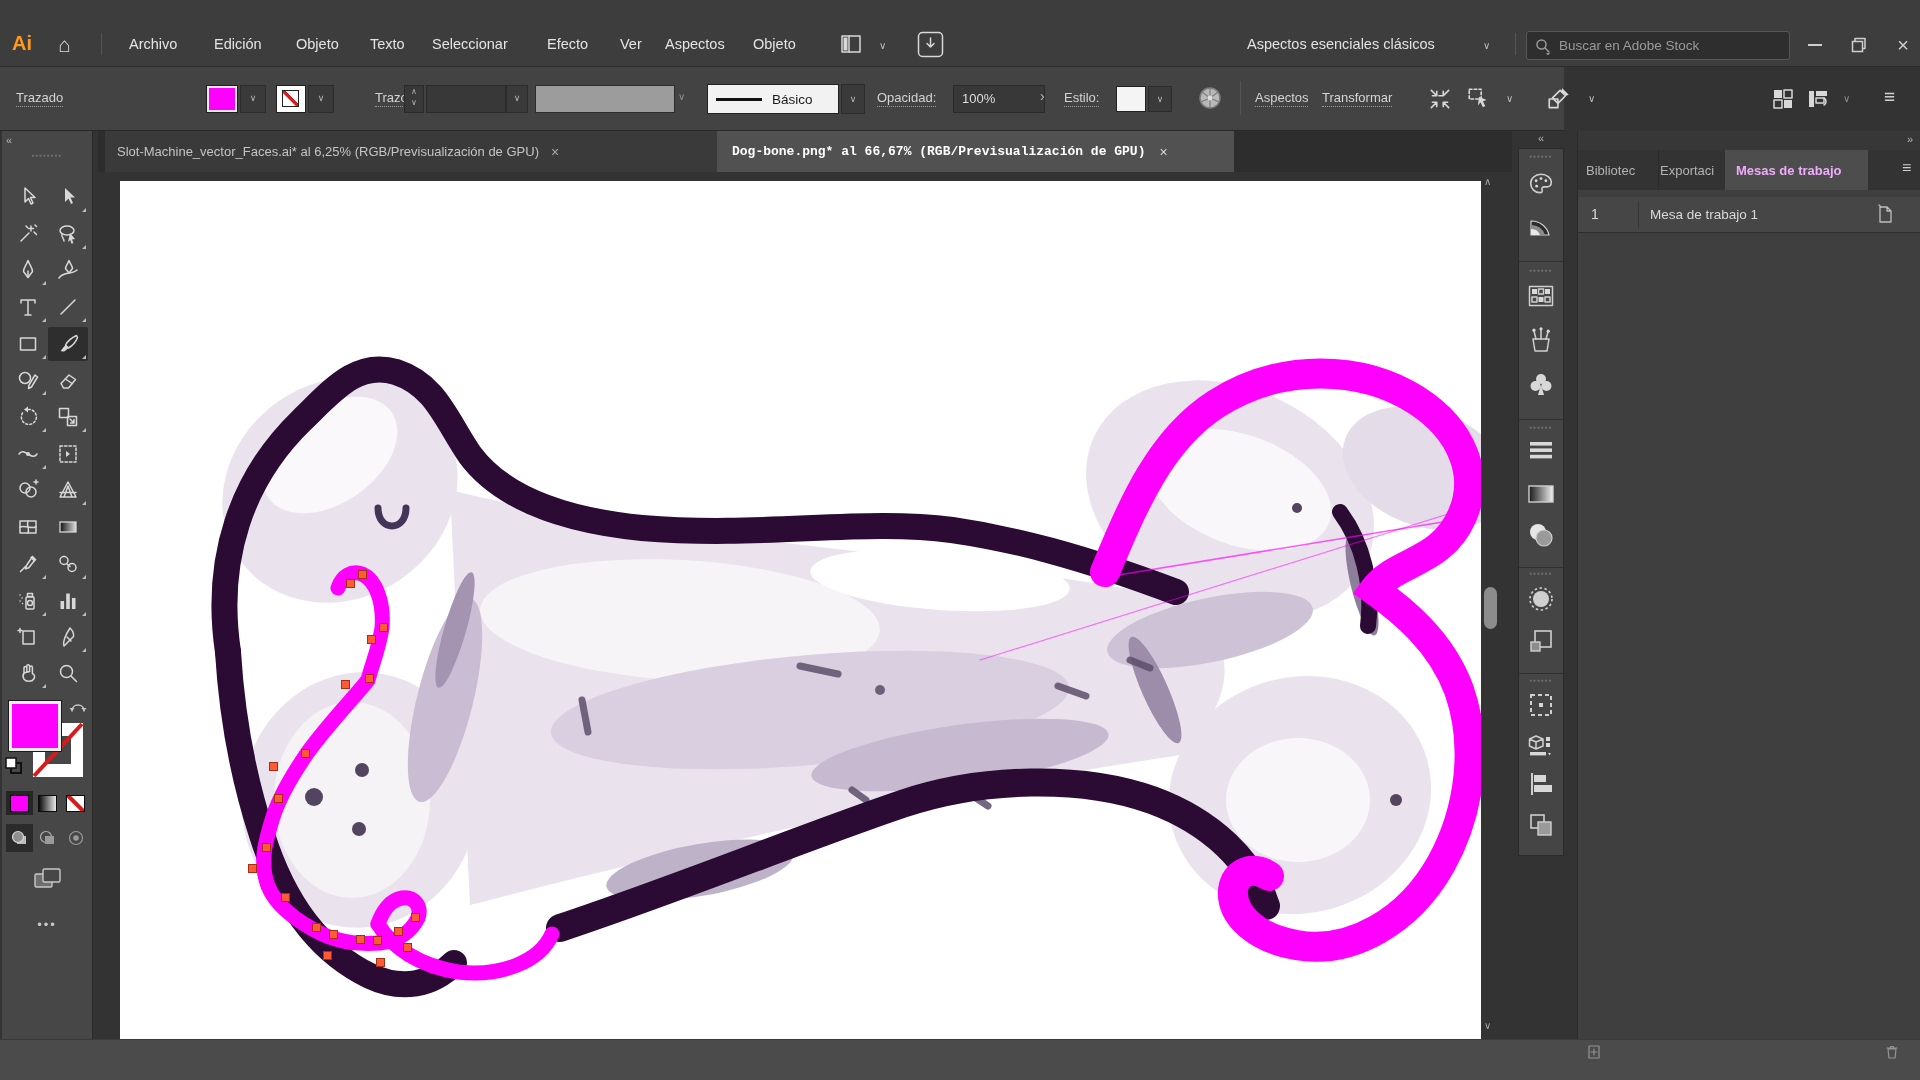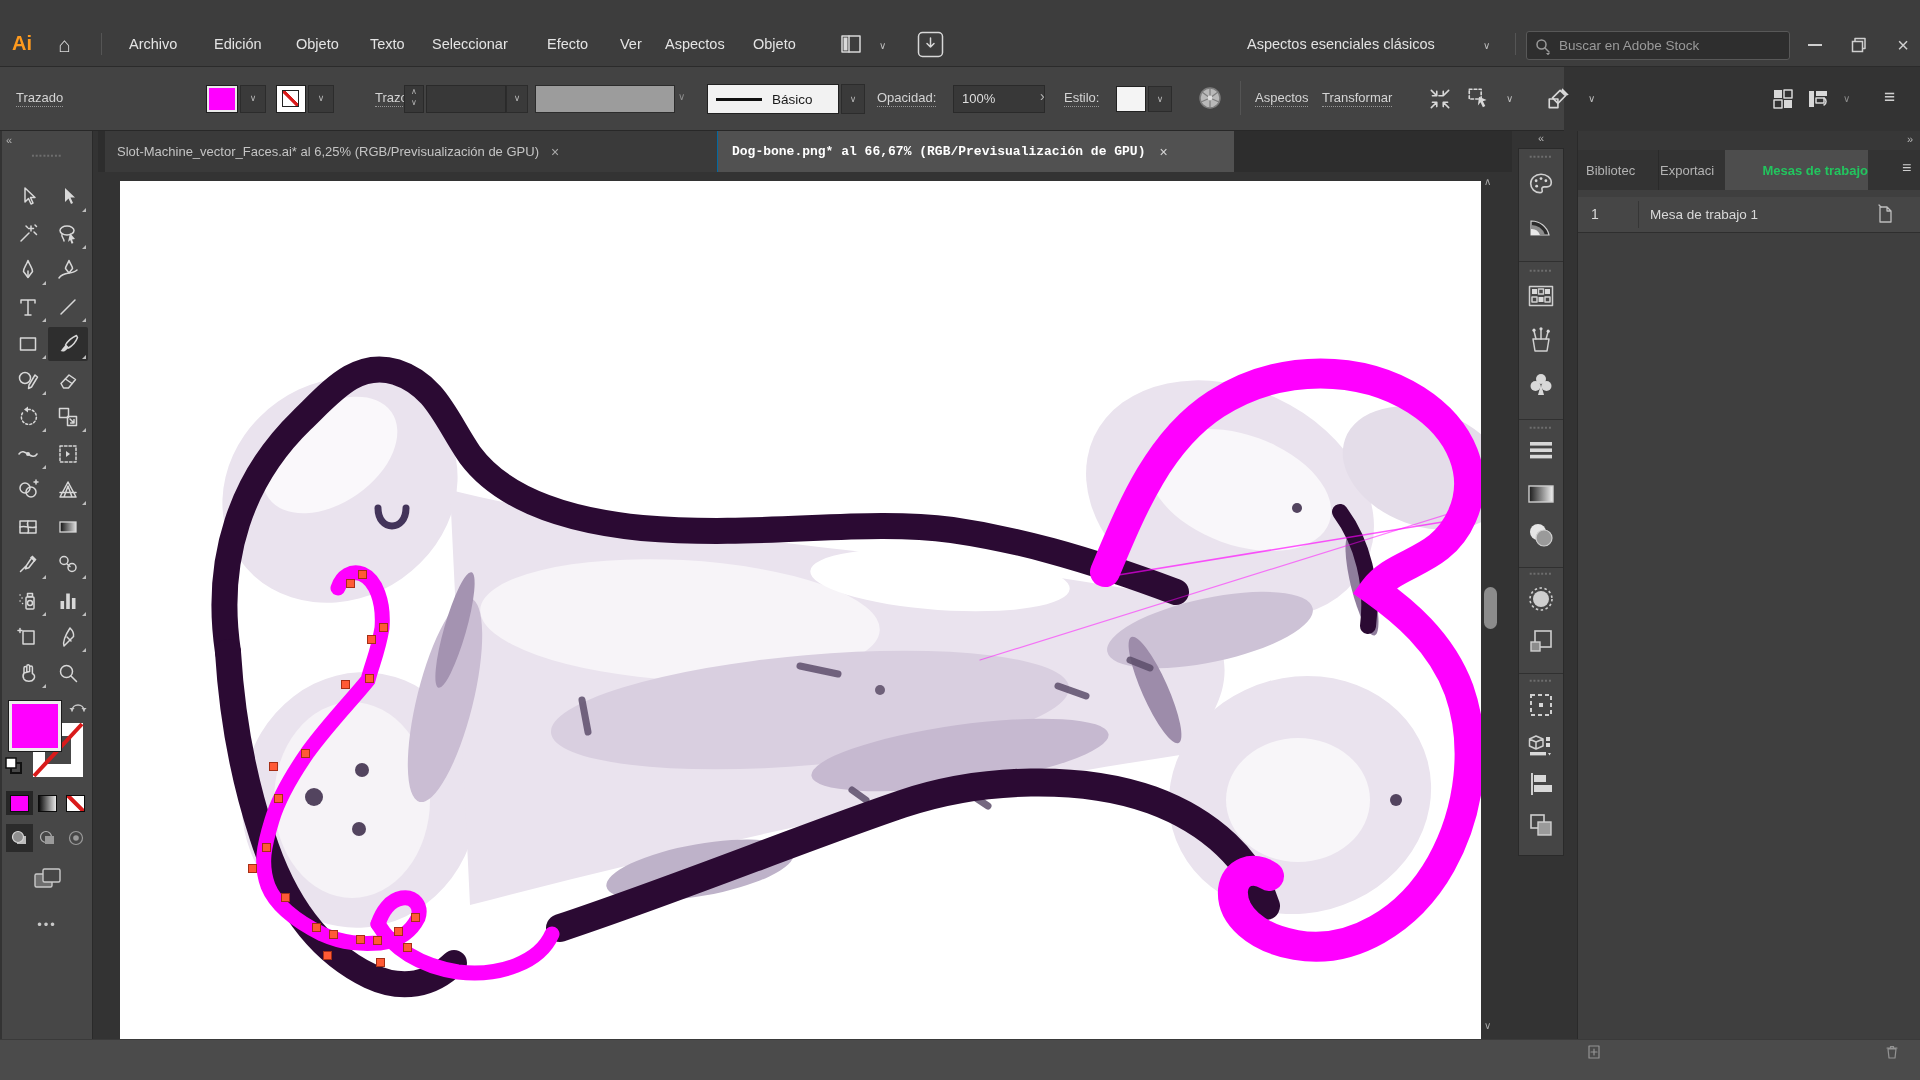--- a/index.html
+++ b/index.html
@@ -31,21 +31,21 @@
   .fl{fill:#d8d8d8;stroke:none;}
   .grip{color:#6e6e6e;font-size:8px;letter-spacing:1px;text-align:center;width:100%;}
   
   #rstrip{position:absolute;left:1512px;top:131px;width:65px;height:908px;background:#333;}
   #rstrippanel{position:absolute;left:6px;top:17px;width:44px;height:706px;background:#454545;border:1px solid #2a2a2a;}
   .sic{position:absolute;left:0;width:44px;display:flex;justify-content:center;}
   .sdiv{position:absolute;left:0;width:44px;border-top:1px solid #303030;}
   
   #rpanel{position:absolute;left:1577px;top:131px;width:343px;height:908px;background:#3f3f3f;border-left:1px solid #2a2a2a;}
   .ptab{position:absolute;top:19px;height:40px;display:flex;align-items:center;overflow:hidden;color:#b3b3b3;font-size:13px;}
-  .ptab.active{background:#4d4d4d;color:#22c55e;font-weight:bold;justify-content:flex-end;}
+  .ptab.active{background:#4d4d4d;color:#f0abfc;font-weight:bold;}
   
   #canvaswrap{position:absolute;left:98px;top:172px;width:1414px;height:867px;background:#333;}
   .anchor{position:absolute;width:7px;height:7px;border:1px solid rgba(150,40,16,.85);z-index:6;}
   #bottombar{position:absolute;left:0;top:1039px;width:1920px;height:41px;background:#4b4b4b;border-top:1px solid #3a3a3a;}
   .winbtn{position:absolute;top:30px;width:30px;height:30px;display:flex;align-items:center;justify-content:center;color:#cfcfcf;}
 </style>
 </head>
 <body>
 
 <div id="app">

